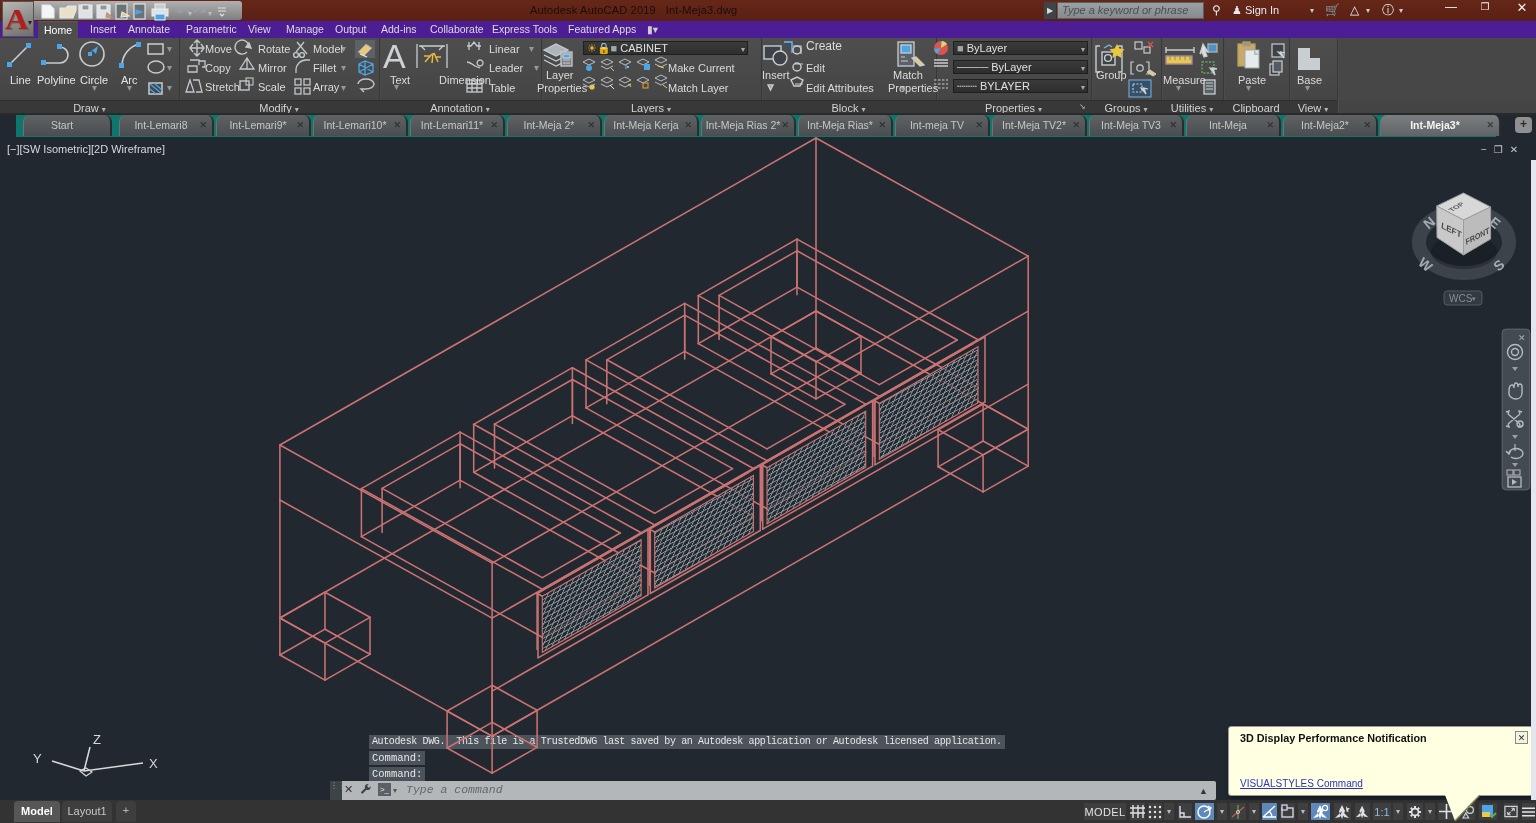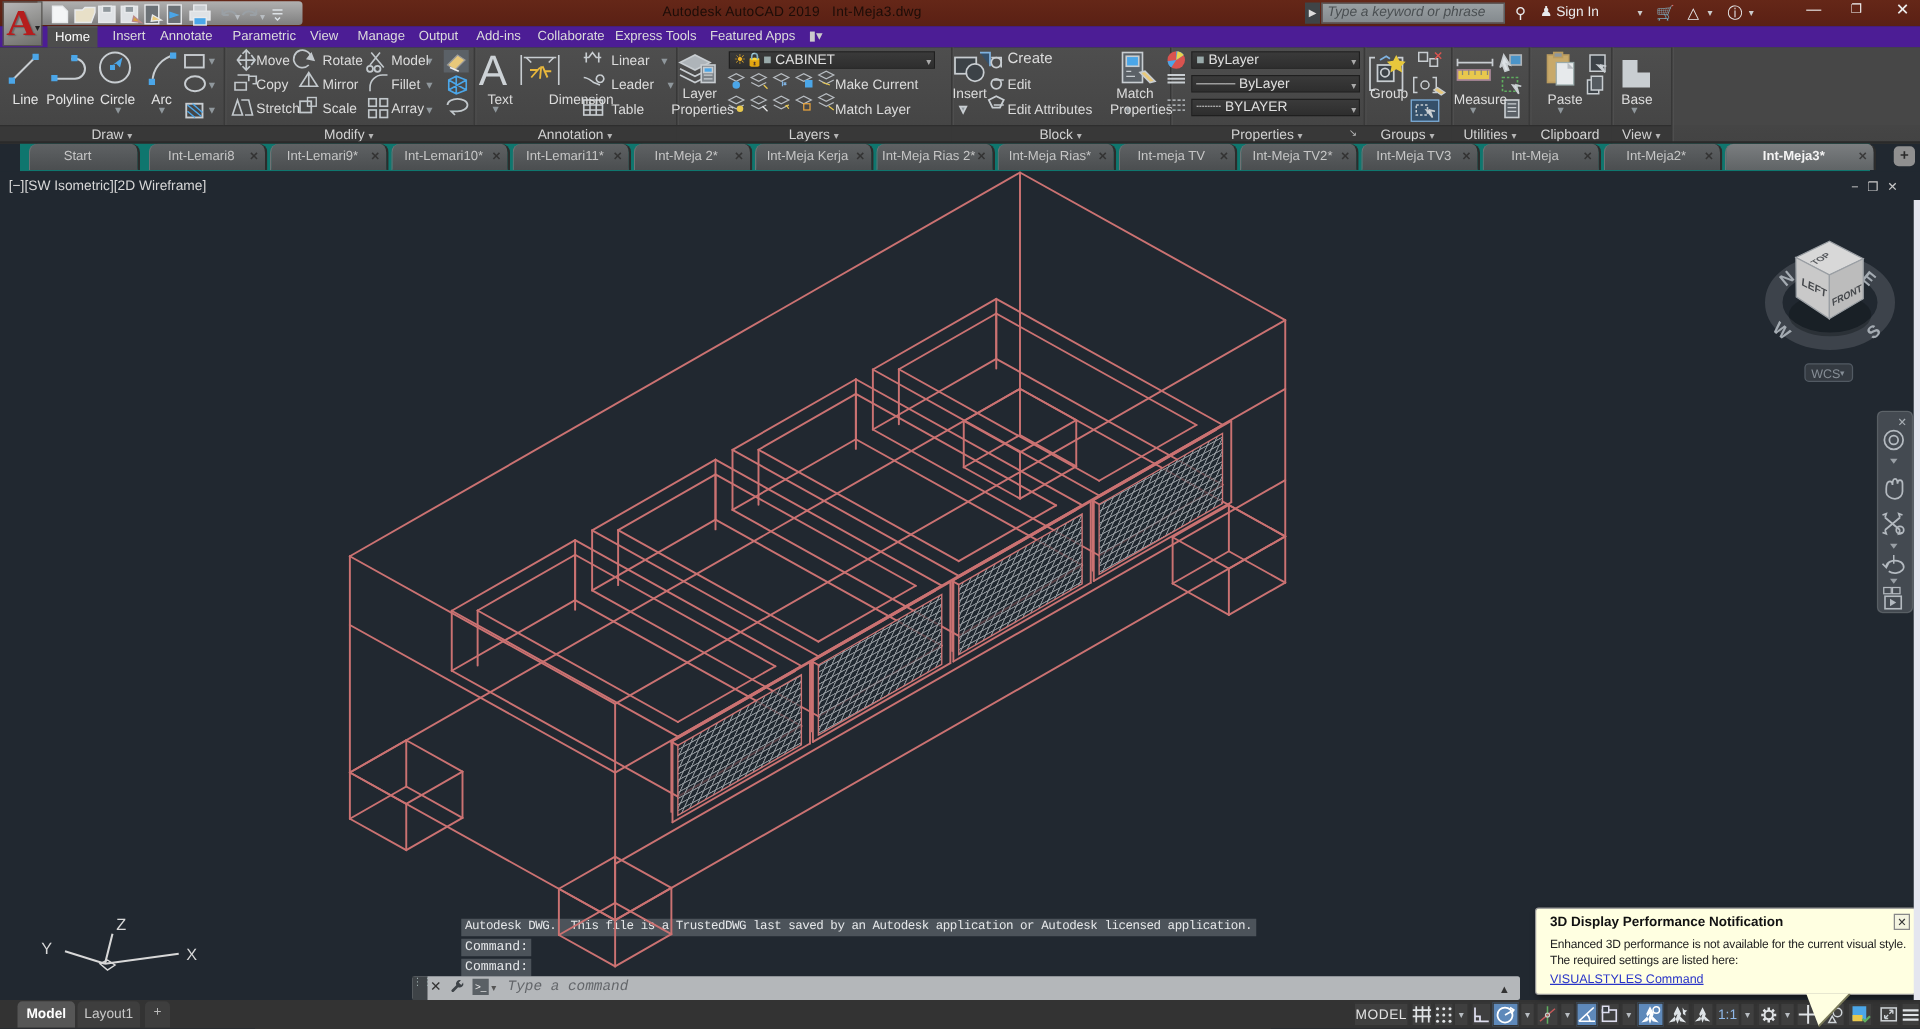--- a/index.html
+++ b/index.html
@@ -839,20 +839,19 @@
       </svg>
     </div>
 <div class="sb" style="left:1521px;width:15px;top:802px;height:19px">
       <svg width="14" height="12" viewBox="0 0 14 12">
         <path d="M0 2h14M0 6h14M0 10h14" stroke="#e0e3e6" stroke-width="1.8"></path>
       </svg>
     </div>
  <div id="bal">
   <div class="bt">3D Display Performance Notification</div>
   <div class="bx">✕</div>
-  <div class="b1">Enhanced 3D performance is not available for the current visual style.<br>The required settings are listed here:</div>
   <div class="bl">VISUALSTYLES Command</div>
  </div>
  <svg width="60" height="30" style="position:absolute;left:1435px;top:795px;z-index:9">
       <polygon points="10,0 45,0 20,26" fill="#ffffe1"></polygon>
       <path d="M45 0L20 26" stroke="#7a7a5a" stroke-width="1.5" fill="none"></path>
     </svg>
 </div>
 
 </body></html>

